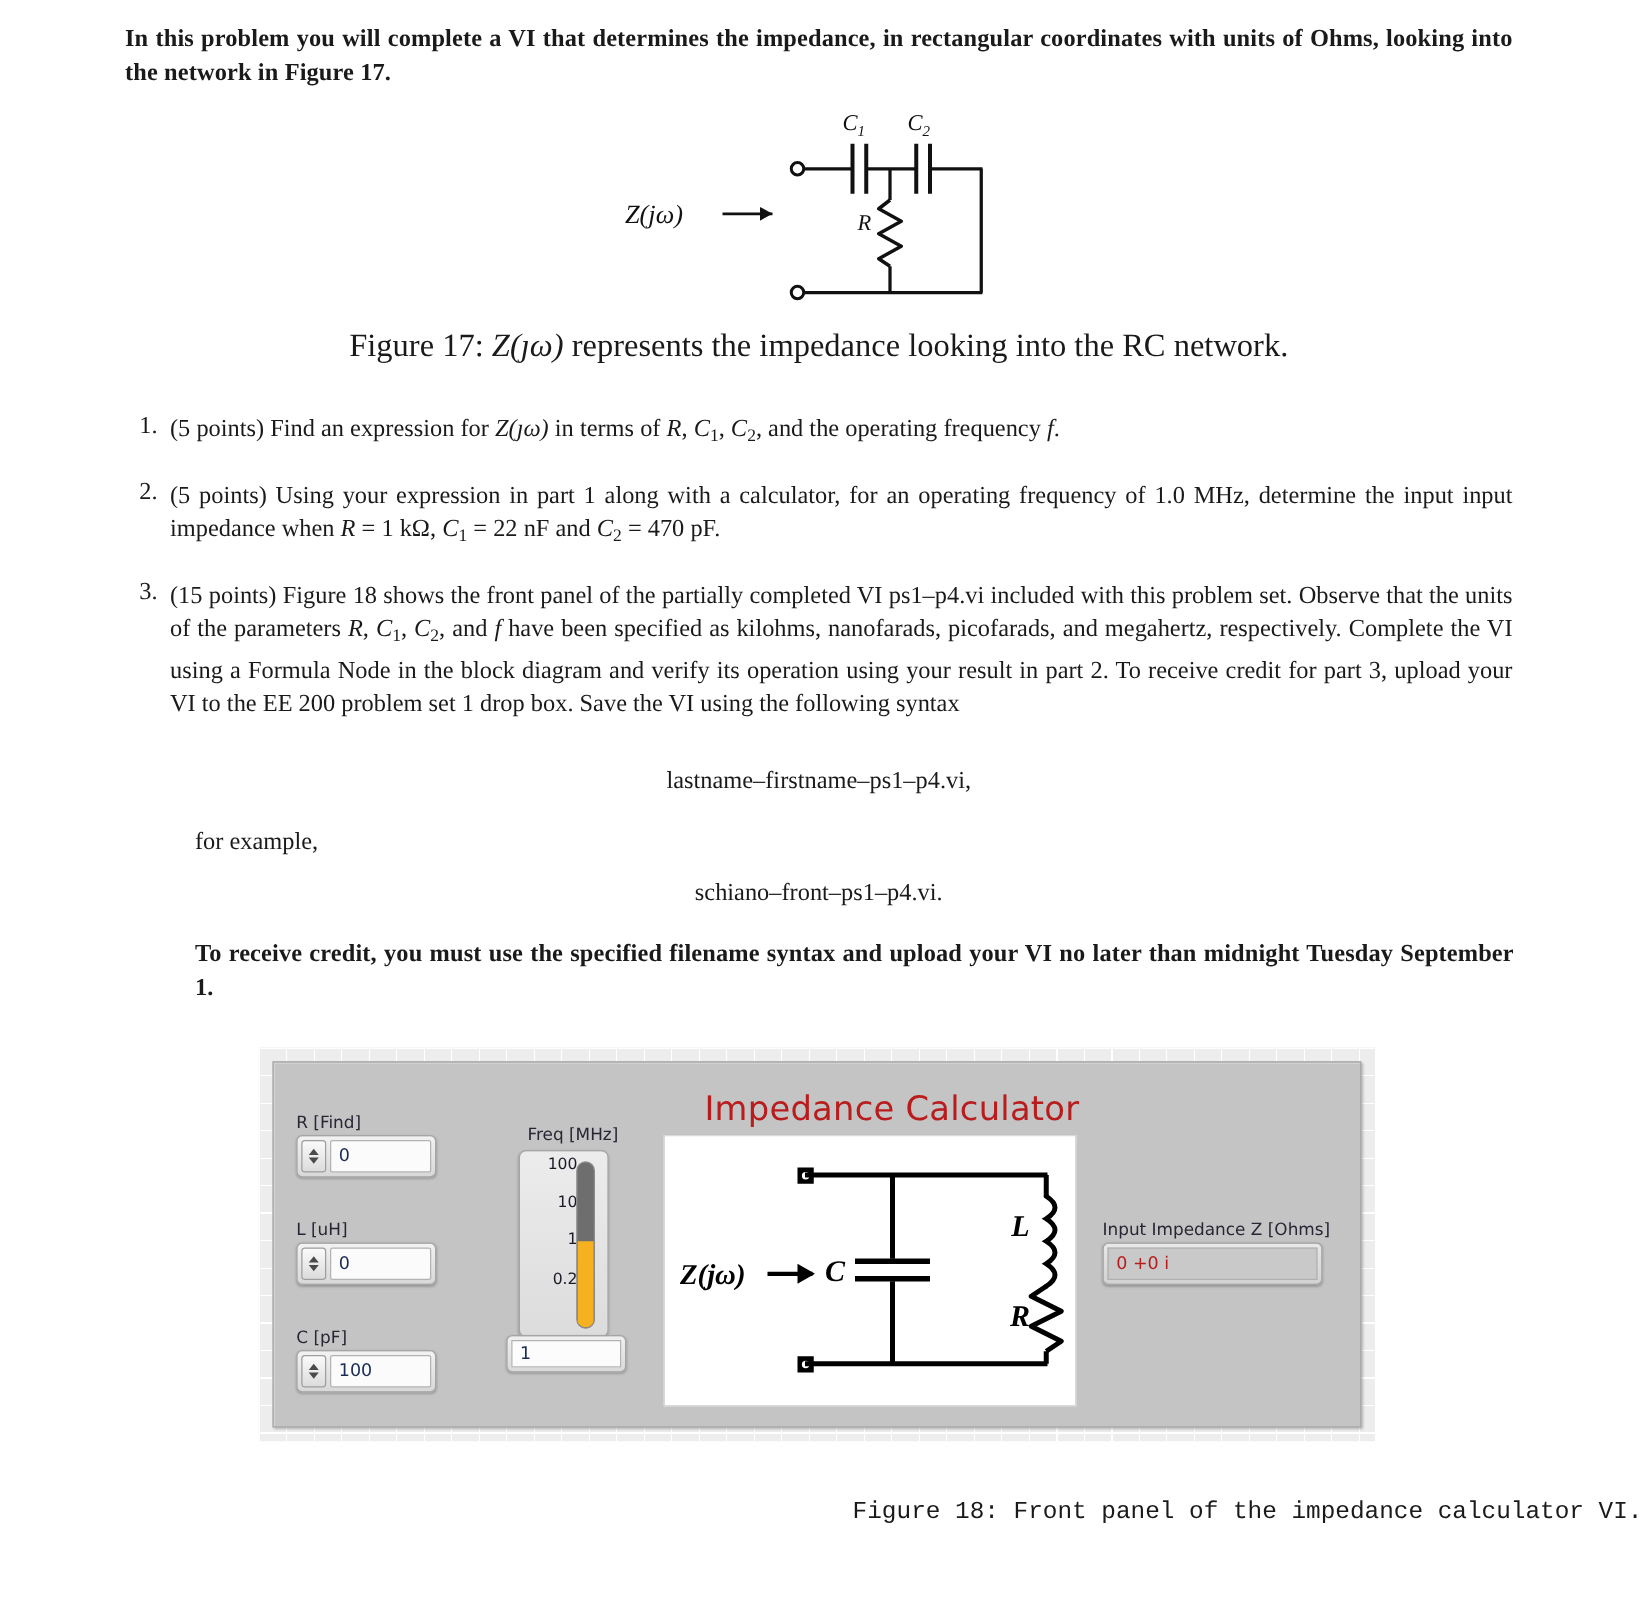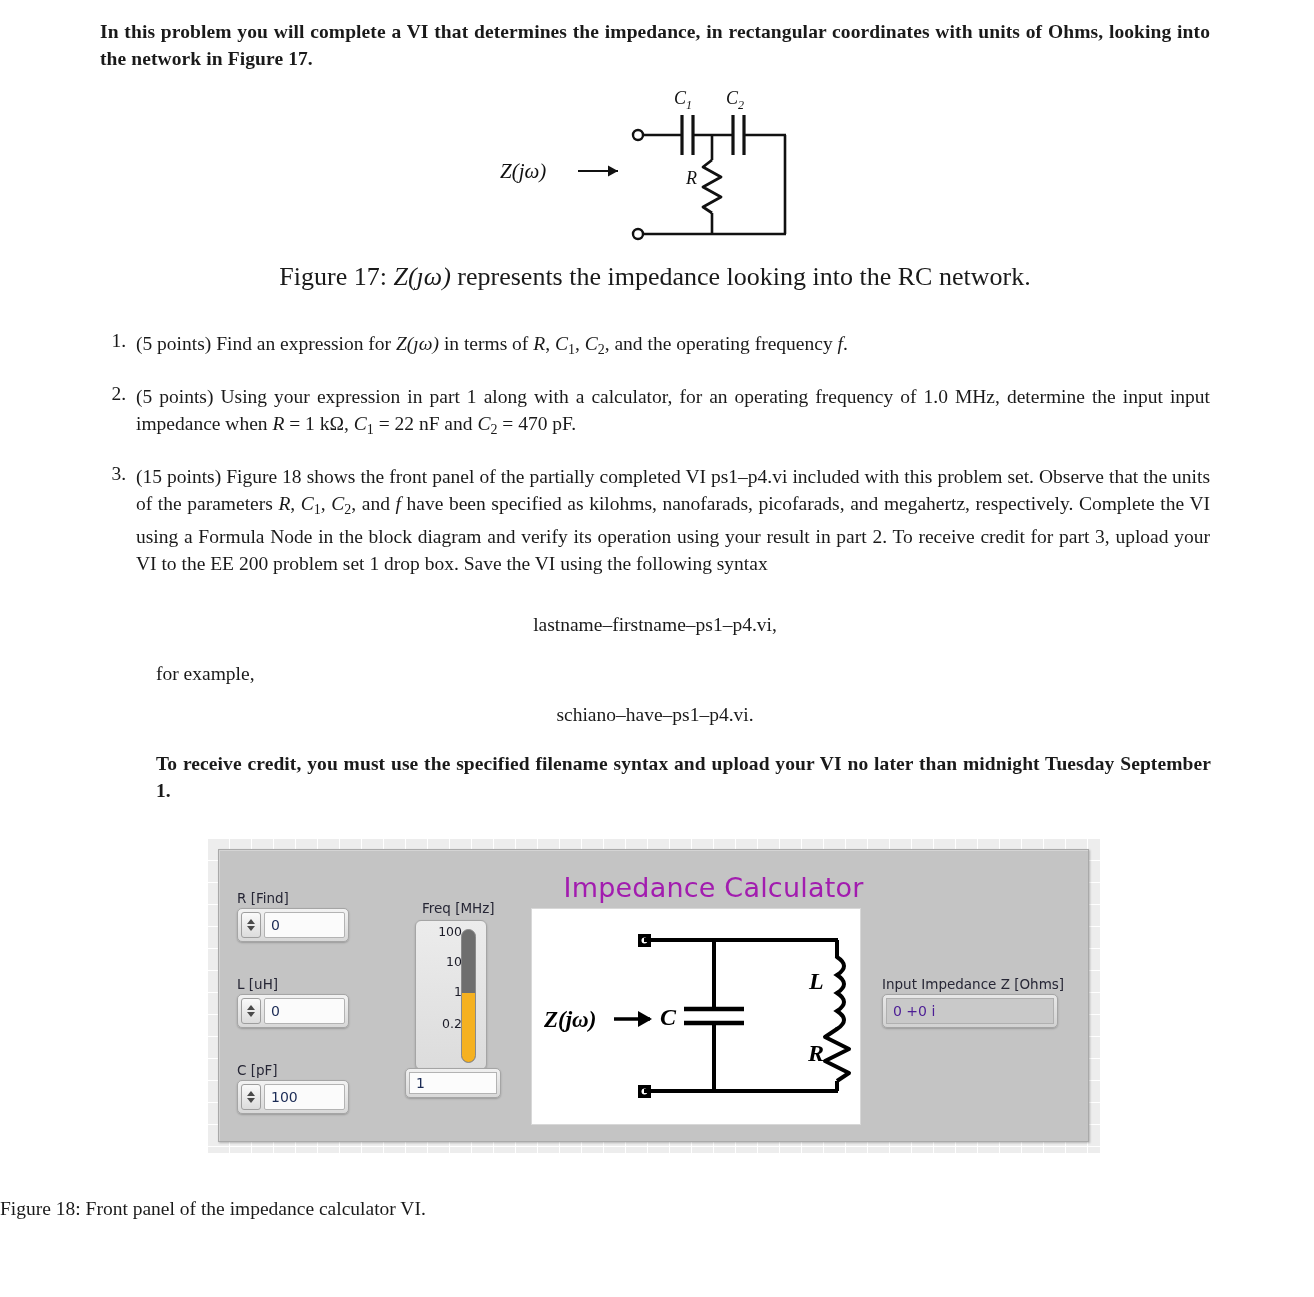--- a/index.html
+++ b/index.html
@@ -126,21 +126,21 @@
     box-shadow: inset 1px 1px 0 #d4d4d4, 1px 1px 2px rgba(0,0,0,0.25);
   }
 
   .lv-title {
     position: absolute;
     left: 0; right: 0;
     top: 22px;
     text-align: center;
     font-family: "DejaVu Sans", sans-serif;
     font-size: 27px;
-    color: #a21caf;
+    color: #b91c1c;
     letter-spacing: 0.2px;
   }
   .lv-title-shift { margin-left: 120px; }
 
   .ctrl-label {
     font-family: "DejaVu Sans", sans-serif;
     font-size: 13.5px;
     color: #262635;
     white-space: nowrap;
   }
@@ -289,34 +289,34 @@
     box-sizing: border-box;
     box-shadow: 0 1px 2px rgba(0,0,0,0.22);
   }
   .ind-box .inner {
     width: 100%;
     height: 100%;
     background: #c9c9c9;
     border: 1px solid #b0b0b0;
     font-family: "DejaVu Sans", sans-serif;
     font-size: 14px;
-    color: #4c1d95;
+    color: #b91c1c;
     display: flex;
     align-items: center;
     padding-left: 6px;
     box-sizing: border-box;
   }
 
   .fig18-caption {
     position: absolute;
     left: 0; right: 0;
     top: 1178px;
-    text-align: left;
-    font-size: 19.5px;
-    font-family: Liberation Serif, serif;
+    text-align: right;
+    font-size: 19.5px;
+    font-family: Liberation Mono, monospace;
   }
 </style>
 </head>
 <body>
 
 <div class="page">
 
   <div class="doc">
 
     <p class="body-text">In this problem you will complete a VI that determines the impedance, in rectangular coordinates with units of Ohms, looking into the network in Figure 17.</p>
@@ -378,21 +378,21 @@
         <span class="num">3.</span>
         <span class="itemtext"><span>(15 points) Figure 18 shows the front panel of the partially completed VI ps1–p4.vi included with this problem set.  Observe that the units of the parameters </span><span class="math">R</span><span>, </span><span class="math">C</span><sub>1</sub><span>, </span><span class="math">C</span><sub>2</sub><span>, and </span><span class="math">f</span><span> have been specified as kilohms, nanofarads, picofarads, and megahertz, respectively.  Complete the VI using a Formula Node in the block diagram and verify its operation using your result in part 2.  To receive credit for part 3, upload your VI to the EE 200 problem set 1 drop box. Save the VI using the following syntax</span></span>
       </li>
     </ol>
 
     <div style="height:14px"></div>
     <p class="centered-line">lastname–firstname–ps1–p4.vi,</p>
     <div style="height:22px"></div>
     <p class="left-line" style="padding-left:56px">for example,</p>
     <div style="height:14px"></div>
-    <p class="centered-line">schiano–have–ps1–p4.vi.</p>
+    <p class="centered-line">schiano–front–ps1–p4.vi.</p>
     <div style="height:22px"></div>
     <p class="body-text" style="padding-left:56px; width:1055px;">To receive credit, you must use the specified filename syntax and upload your VI no later than midnight Tuesday September 1.</p>
   </div>
 
   <div class="lv-outer">
     <div class="lv-ruler"></div>
     <div class="lv-panel">
 
       <div class="lv-title">
         <span class="lv-title-shift">Impedance Calculator</span>

